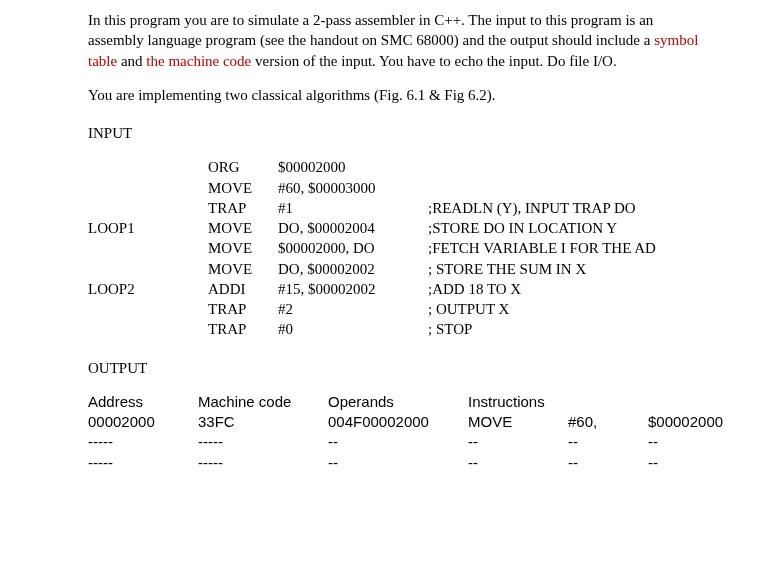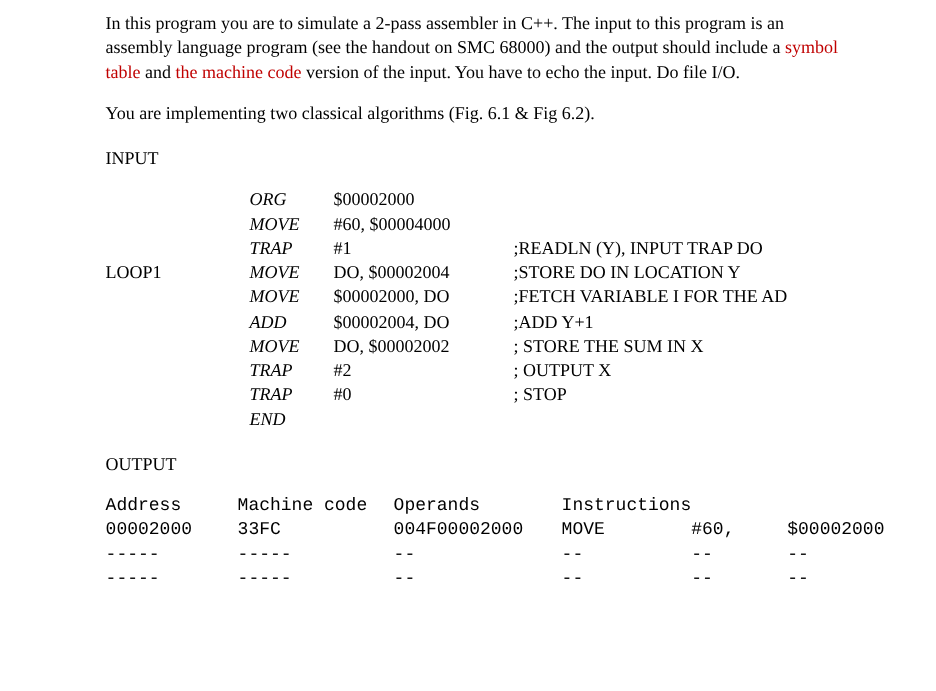--- a/index.html
+++ b/index.html
@@ -32,26 +32,26 @@
       font-family: 'Times New Roman', Times, serif;
       font-size: 15px;
       margin-bottom: 16px;
     }
     table.code-table td {
       padding: 0 0;
       vertical-align: top;
       white-space: nowrap;
     }
     .col-label { width: 120px; }
-    .col-mnemonic { width: 70px; font-style: italic; }
+    .col-mnemonic { width: 70px; }
     .col-operand { width: 150px; }
     .col-comment { }
     table.output-table {
       border-collapse: collapse;
-      font-family: Liberation Mono, monospace;
+      font-family: Liberation Sans, sans-serif;
       font-size: 15px;
     }
     table.output-table td {
       padding: 0 0;
       vertical-align: top;
       white-space: nowrap;
     }
     .ocol-addr { width: 110px; }
     .ocol-mc { width: 130px; margin-left: 28px; }
     .ocol-oper { width: 140px; margin-left: 20px; }
@@ -74,21 +74,21 @@
   <tbody id="input-body">
       <tr>
         <td class="col-label"></td>
         <td class="col-mnemonic">ORG</td>
         <td class="col-operand">$00002000</td>
         <td class="col-comment"></td>
       </tr>
       <tr>
         <td class="col-label"></td>
         <td class="col-mnemonic">MOVE</td>
-        <td class="col-operand">#60, $00004000</td>
+        <td class="col-operand">#60, $00003000</td>
         <td class="col-comment"></td>
       </tr>
       <tr>
         <td class="col-label"></td>
         <td class="col-mnemonic">TRAP</td>
         <td class="col-operand"> #1</td>
         <td class="col-comment">;READLN (Y),  INPUT TRAP DO</td>
       </tr>
       <tr>
         <td class="col-label">LOOP1</td>
@@ -97,47 +97,41 @@
         <td class="col-comment">;STORE DO IN LOCATION Y</td>
       </tr>
       <tr>
         <td class="col-label"></td>
         <td class="col-mnemonic">MOVE</td>
         <td class="col-operand"> $00002000, DO</td>
         <td class="col-comment">;FETCH VARIABLE I FOR THE AD</td>
       </tr>
       <tr>
         <td class="col-label"></td>
-        <td class="col-mnemonic">ADD</td>
-        <td class="col-operand"> $00002004, DO</td>
-        <td class="col-comment"> ;ADD Y+1</td>
-      </tr>
-      <tr>
-        <td class="col-label"></td>
         <td class="col-mnemonic">MOVE</td>
         <td class="col-operand"> DO, $00002002</td>
         <td class="col-comment"> ; STORE THE SUM IN X</td>
+      </tr>
+      <tr>
+        <td class="col-label">LOOP2</td>
+        <td class="col-mnemonic">ADDI</td>
+        <td class="col-operand"> #15, $00002002</td>
+        <td class="col-comment"> ;ADD 18 TO X</td>
       </tr>
       <tr>
         <td class="col-label"></td>
         <td class="col-mnemonic">TRAP</td>
         <td class="col-operand"> #2</td>
         <td class="col-comment"> ; OUTPUT X</td>
       </tr>
       <tr>
         <td class="col-label"></td>
         <td class="col-mnemonic">TRAP</td>
         <td class="col-operand"> #0</td>
         <td class="col-comment"> ; STOP</td>
-      </tr>
-      <tr>
-        <td class="col-label"></td>
-        <td class="col-mnemonic">END</td>
-        <td class="col-operand"></td>
-        <td class="col-comment"></td>
       </tr>
     </tbody>
 </table>
 
 <div class="section-header">OUTPUT</div>
 
 <table class="output-table">
   <tbody>
     <tr>
       <td class="ocol-addr">Address</td>

